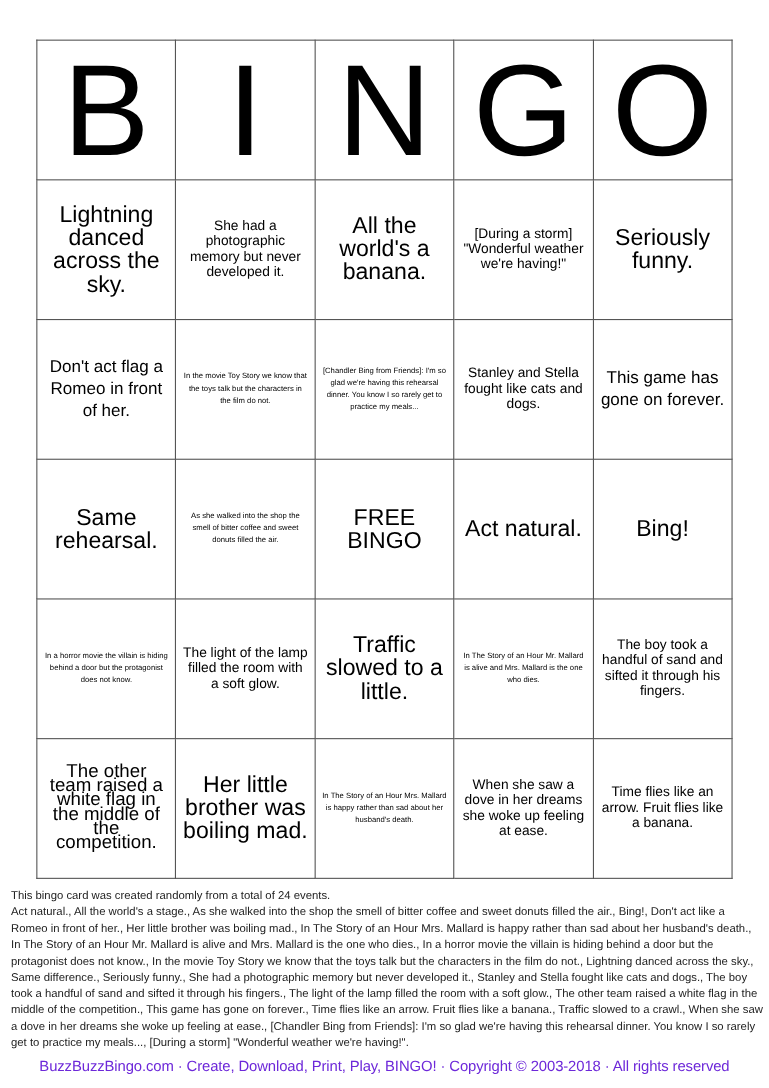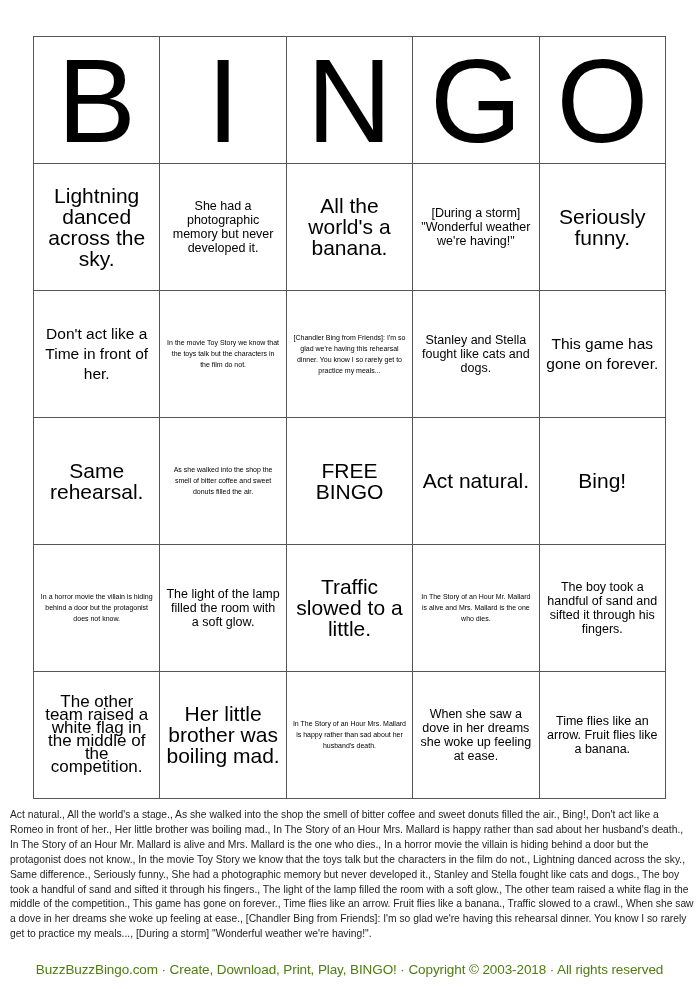--- a/index.html
+++ b/index.html
@@ -17,21 +17,21 @@
   .s-l  { font-size: 15.5px; line-height: 20px; }
   .s-m  { font-size: 12.5px; line-height: 14px; }
   .s-s  { font-size: 17px; line-height: 13px; }
   .s-xs { font-size: 7px; line-height: 11px; }
   .pad-l { padding: 0 14px; }
   .pad-xl { padding: 0 24px; }
   .footer-info { position: absolute; left: 10px; top: 808px; width: 684px;
                  font-size: 10.3px; line-height: 14.9px; color: #222; }
   .footer-info p { margin: 0; }
   .credit { position: absolute; left: 0; top: 962px; width: 699px; text-align: center;
-            font-size: 13.5px; color: #4d7c0f; letter-spacing: -0.1px; }
+            font-size: 13.5px; color: #6d28d9; letter-spacing: -0.1px; }
 </style>
 </head>
 <body>
 
 <table class="grid">
   <tbody>
       <tr class="header">
     <td>
           <span class="letter">B</span>
         </td>
@@ -51,21 +51,21 @@
 
   <tr class="row">
     <td class="pad-xl"><span class="cell-text s-xl">Lightning danced across the sky.</span></td>
     <td class="pad-l"><span class="cell-text s-m">She had a photographic memory but never developed it.</span></td>
     <td class="pad-xl"><span class="cell-text s-xl">All the world's a banana.</span></td>
     <td class="pad-l"><span class="cell-text s-m">[During a storm] "Wonderful weather we're having!"</span></td>
     <td class="pad-l"><span class="cell-text s-xl">Seriously funny.</span></td>
   </tr>
 
   <tr class="row">
-    <td class="pad-xl"><span class="cell-text s-l">Don't act like a Time in front of her.</span></td>
+    <td class="pad-xl"><span class="cell-text s-l">Don't act flag a Romeo in front of her.</span></td>
     <td class="pad-l"><span class="cell-text s-xs">In the movie Toy Story we know that the toys talk but the characters in the film do not.</span></td>
     <td class="pad-l"><span class="cell-text s-xs">[Chandler Bing from Friends]: I'm so glad we're having this rehearsal dinner. You know  I so rarely get to practice my meals...</span></td>
     <td class="pad-l"><span class="cell-text s-m">Stanley and Stella fought like cats and dogs.</span></td>
     <td class="pad-xl"><span class="cell-text s-l">This game has gone on forever.</span></td>
   </tr>
 
   <tr class="row">
     <td><span class="cell-text s-xl">Same rehearsal.</span></td>
     <td class="pad-l"><span class="cell-text s-xs">As she walked into the shop  the smell of bitter coffee and sweet donuts filled the air.</span></td>
     <td class="pad-xl"><span class="cell-text s-xl">FREE BINGO</span></td>
@@ -85,16 +85,17 @@
     <td class="pad-l"><span class="cell-text s-s">The other team raised a white flag in the middle of the competition.</span></td>
     <td class="pad-xl"><span class="cell-text s-xl">Her little brother was boiling mad.</span></td>
     <td class="pad-l"><span class="cell-text s-xs">In The Story of an Hour  Mrs. Mallard is happy rather than sad about her husband's death.</span></td>
     <td class="pad-l"><span class="cell-text s-m">When she saw a dove in her dreams  she woke up feeling at ease.</span></td>
     <td class="pad-l"><span class="cell-text s-m">Time flies like an arrow. Fruit flies like a banana.</span></td>
   </tr>
 </tbody>
   </table>
 
 <div class="footer-info">
+  <p>This bingo card was created randomly from a total of 24 events.</p>
   <p>Act natural., All the world's a stage., As she walked into the shop  the smell of bitter coffee and sweet donuts filled the air., Bing!, Don't act like a Romeo in front of her., Her little brother was boiling mad., In The Story of an Hour  Mrs. Mallard is happy rather than sad about her husband's death., In The Story of an Hour Mr. Mallard is alive and Mrs. Mallard is the one who dies., In a horror movie the villain is hiding behind a door but the protagonist does not know., In the movie Toy Story we know that the toys talk but the characters in the film do not., Lightning danced across the sky., Same difference., Seriously funny., She had a photographic memory but never developed it., Stanley and Stella fought like cats and dogs., The boy took a handful of sand and sifted it through his fingers., The light of the lamp filled the room with a soft glow., The other team raised a white flag in the middle of the competition., This game has gone on forever., Time flies like an arrow. Fruit flies like a banana., Traffic slowed to a crawl., When she saw a dove in her dreams  she woke up feeling at ease., [Chandler Bing from Friends]: I'm so glad we're having this rehearsal dinner. You know  I so rarely get to practice my meals..., [During a storm] "Wonderful weather we're having!".</p>
 </div>
 
 <div class="credit">BuzzBuzzBingo.com · Create, Download, Print, Play, BINGO! · Copyright © 2003-2018 · All rights reserved</div>
 
 </body></html>

